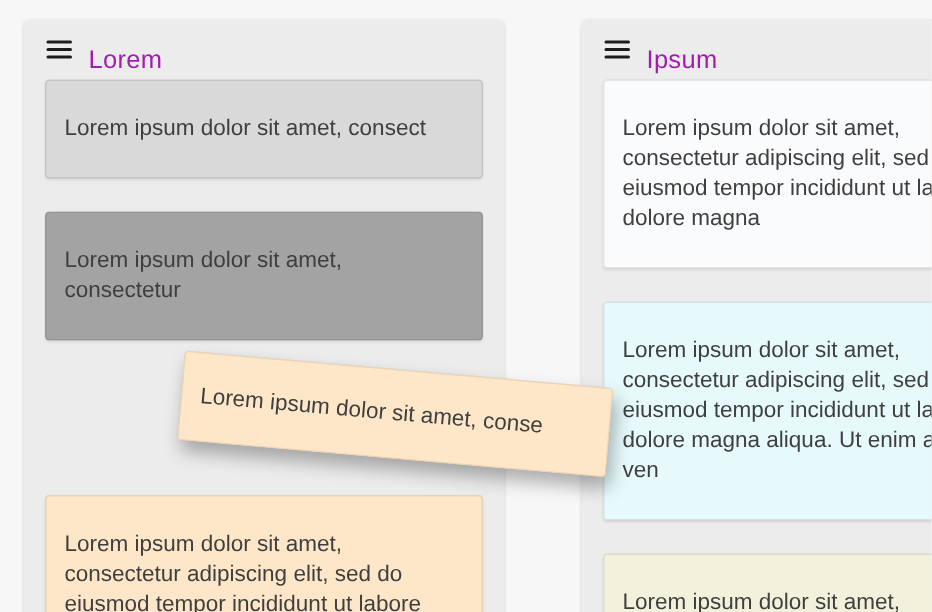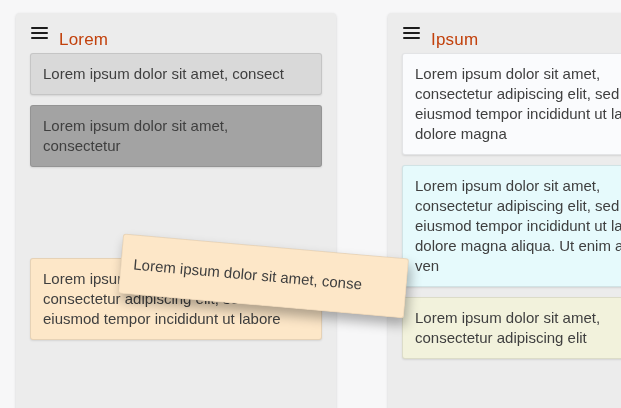--- a/index.html
+++ b/index.html
@@ -34,30 +34,30 @@
     flex-direction: column;
     justify-content: space-between;
     width: 17px; height: 12px;
     margin-right: 11px;
     cursor: pointer;
   }
   .hamburger i { display: block; height: 2px; background: #1c1c1c; border-radius: 1px; }
   .col-title {
     font-size: 17px;
     font-weight: 400;
-    color: #c2410c;
+    color: #a21caf;
     letter-spacing: 0.2px;
     margin-top: 13px;
   }
 
   .cards { padding: 0 14px; }
   .card {
     width: 292px;
-    padding: 10px 12px;
-    margin-bottom: 10px;
+    padding: 22px 12px;
+    margin-bottom: 22px;
     border: 1px solid rgba(0,0,0,0.09);
     border-radius: 3px;
     box-shadow: 0 1px 2px rgba(0,0,0,0.10);
     font-size: 15px;
     line-height: 20px;
     color: #3f3f3f;
     cursor: grab;
   }
   .spacer {
     width: 292px;

